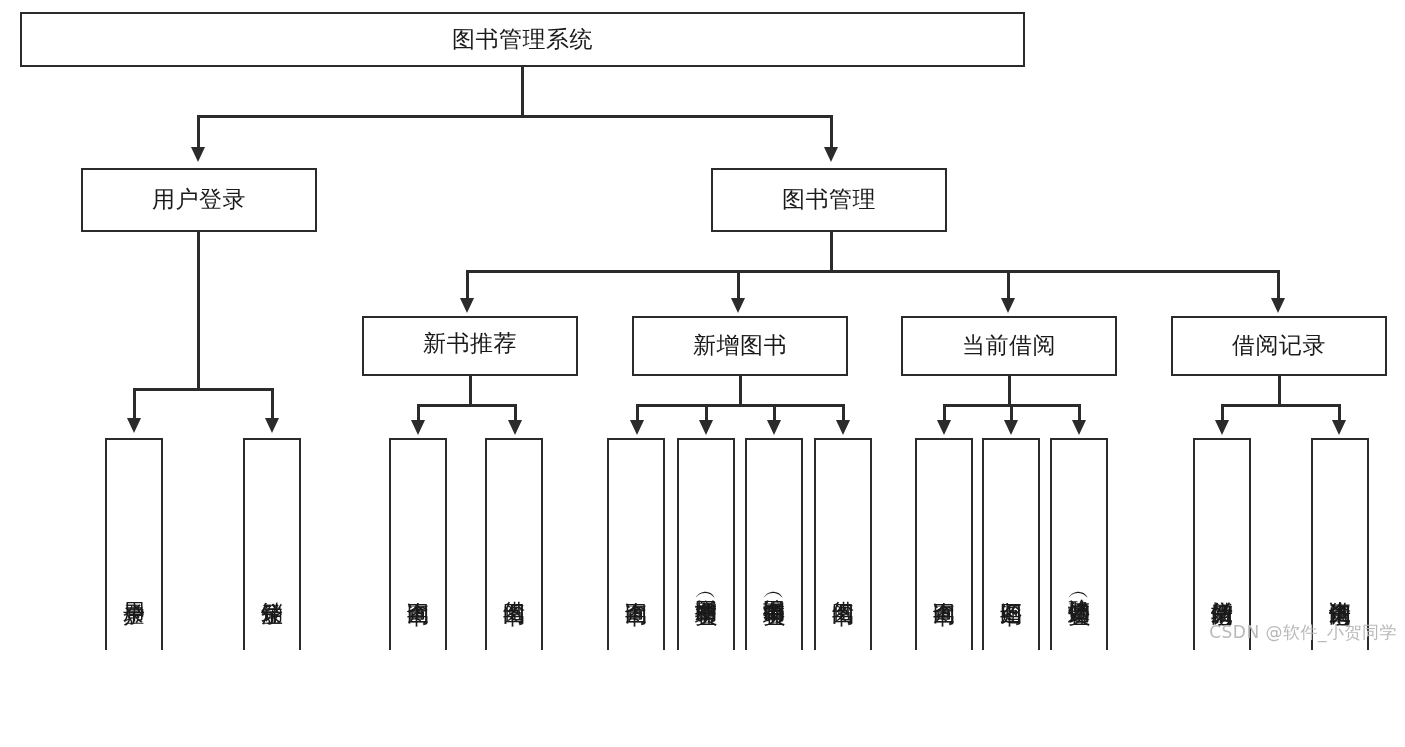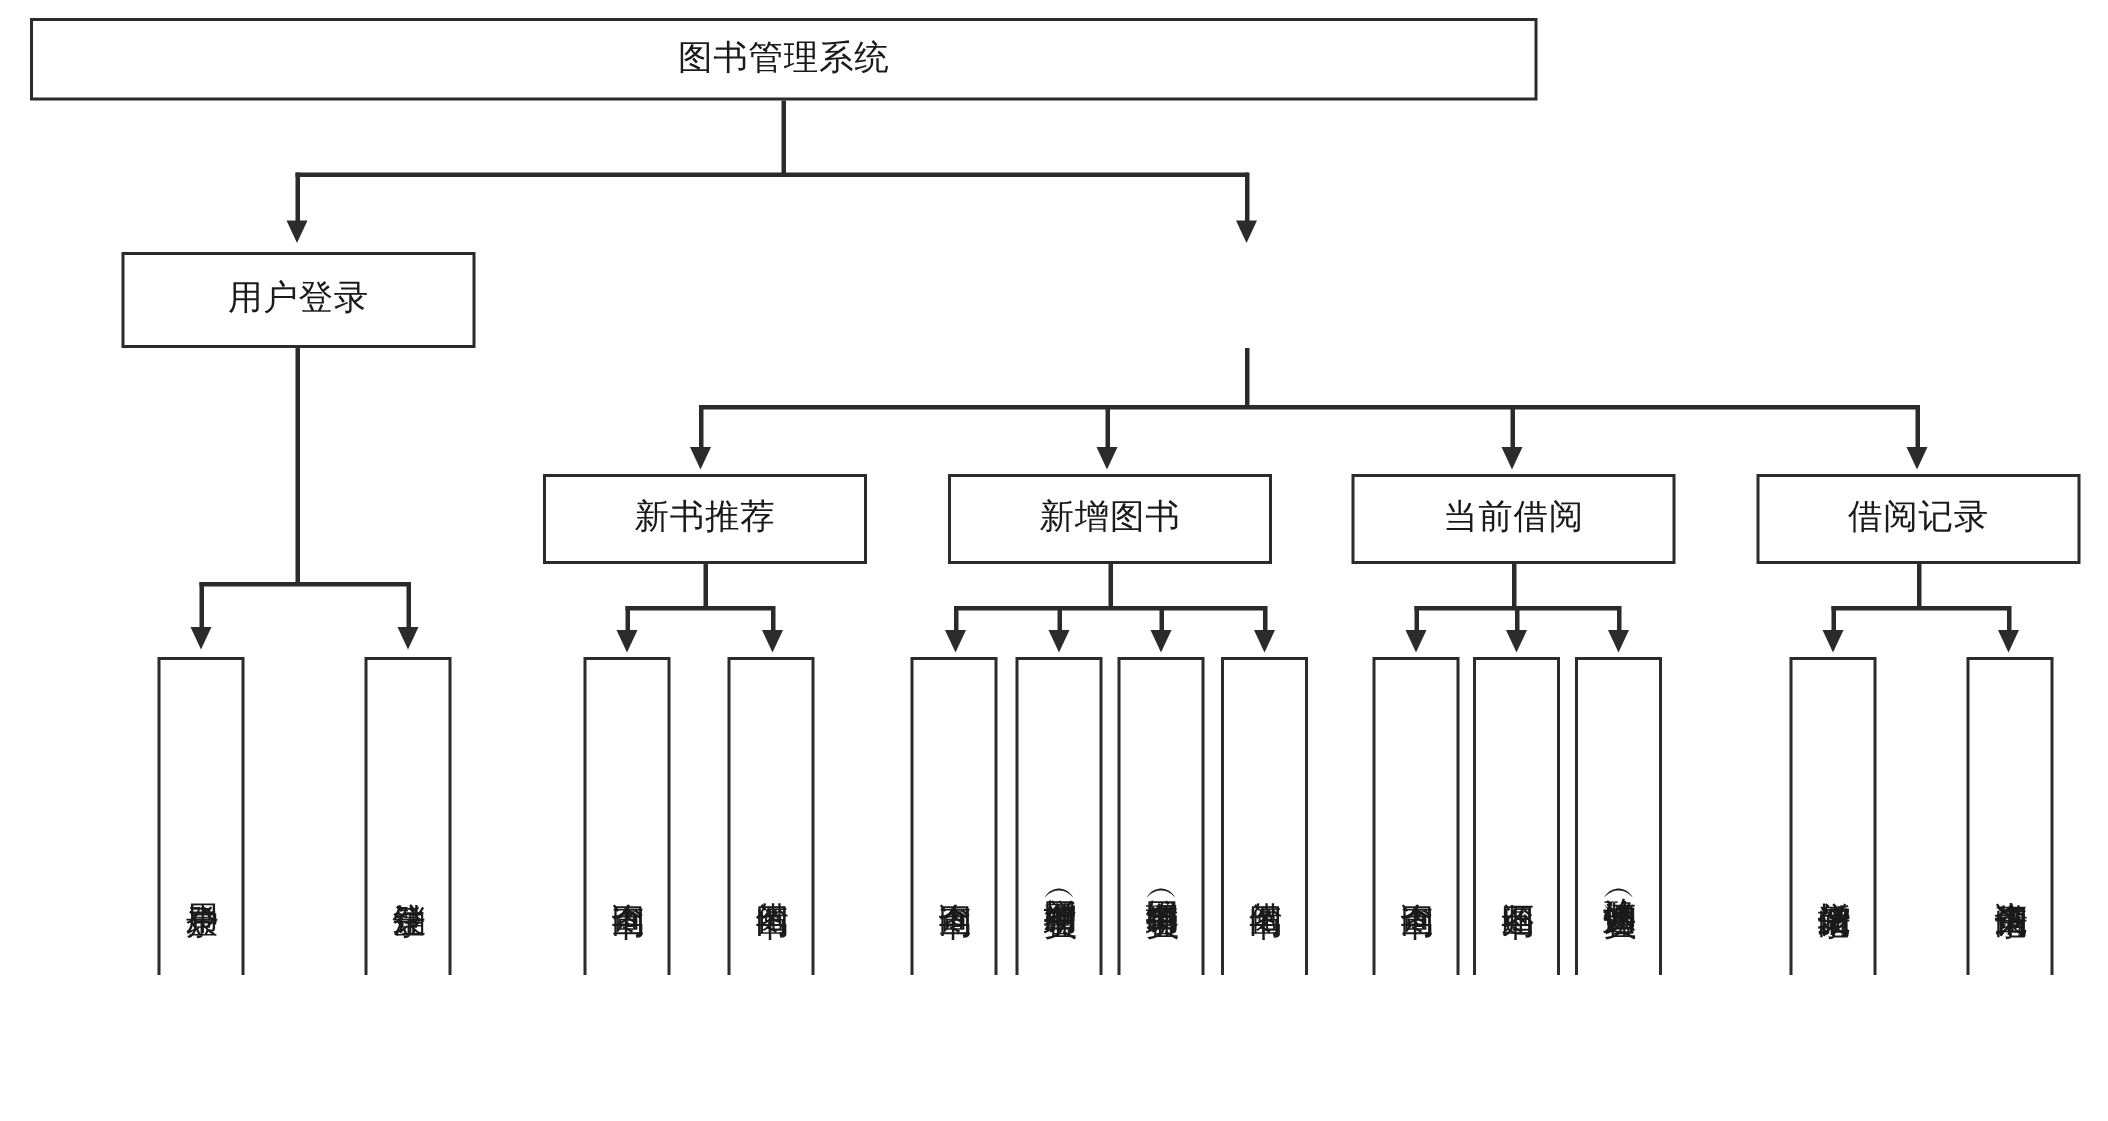--- a/index.html
+++ b/index.html
@@ -90,20 +90,23 @@
   <div class="conn v" style="left:197px; top:115px; height:36px;"></div>
   <div class="arrow" style="left:191px; top:147px;"></div>
 
   <div class="conn v" style="left:830px; top:115px; height:36px;"></div>
   <div class="arrow" style="left:824px; top:147px;"></div>
 
   <div class="node horiz" style="left:81px; top:168px; width:236px; height:64px;">
     <span>用户登录</span>
   </div>
 
+  <div class="node horiz" style="left:711px; top:168px; width:236px; height:64px;">
+    <span>图书管理</span>
+  </div>
 
   <div class="conn v" style="left:197px; top:232px; height:158px;"></div>
   <div class="conn h" style="left:133px; top:388px; width:140px;"></div>
   <div class="conn v" style="left:133px; top:388px; height:32px;"></div>
   <div class="arrow" style="left:127px; top:418px;"></div>
   <div class="conn v" style="left:271px; top:388px; height:32px;"></div>
   <div class="arrow" style="left:265px; top:418px;"></div>
 
   <div class="conn v" style="left:830px; top:232px; height:40px;"></div>
   <div class="conn h" style="left:466px; top:270px; width:814px;"></div>
@@ -113,21 +116,21 @@
 
   <div class="conn v" style="left:737px; top:270px; height:30px;"></div>
   <div class="arrow" style="left:731px; top:298px;"></div>
 
   <div class="conn v" style="left:1007px; top:270px; height:30px;"></div>
   <div class="arrow" style="left:1001px; top:298px;"></div>
 
   <div class="conn v" style="left:1277px; top:270px; height:30px;"></div>
   <div class="arrow" style="left:1271px; top:298px;"></div>
 
-  <div class="node horiz" style="left:362px; top:316px; width:216px; height:60px;">
+  <div class="node horiz" style="left:362px; top:316px; width:216px; height:60px;font-family:Liberation Mono, monospace;">
     <span>新书推荐</span>
   </div>
   <div class="node horiz" style="left:632px; top:316px; width:216px; height:60px;">
     <span>新增图书</span>
   </div>
   <div class="node horiz" style="left:1171px; top:316px; width:216px; height:60px;">
     <span>借阅记录</span>
   </div>
   <div class="node horiz" style="left:901px; top:316px; width:216px; height:60px;">
     <span>当前借阅</span>
@@ -204,14 +207,15 @@
     <span class="vlabel">确认归还（管理员）</span>
   </div>
 
   <div class="node vert" style="left:1193px; top:438px; width:58px; height:295px;">
     <span class="vlabel">新增借阅记录</span>
   </div>
   <div class="node vert" style="left:1311px; top:438px; width:58px; height:295px;">
     <span class="vlabel">查询借阅记录</span>
   </div>
 
+  <div class="watermark">CSDN @软件_小贺同学</div>
 
 </div>
 
 </body></html>

